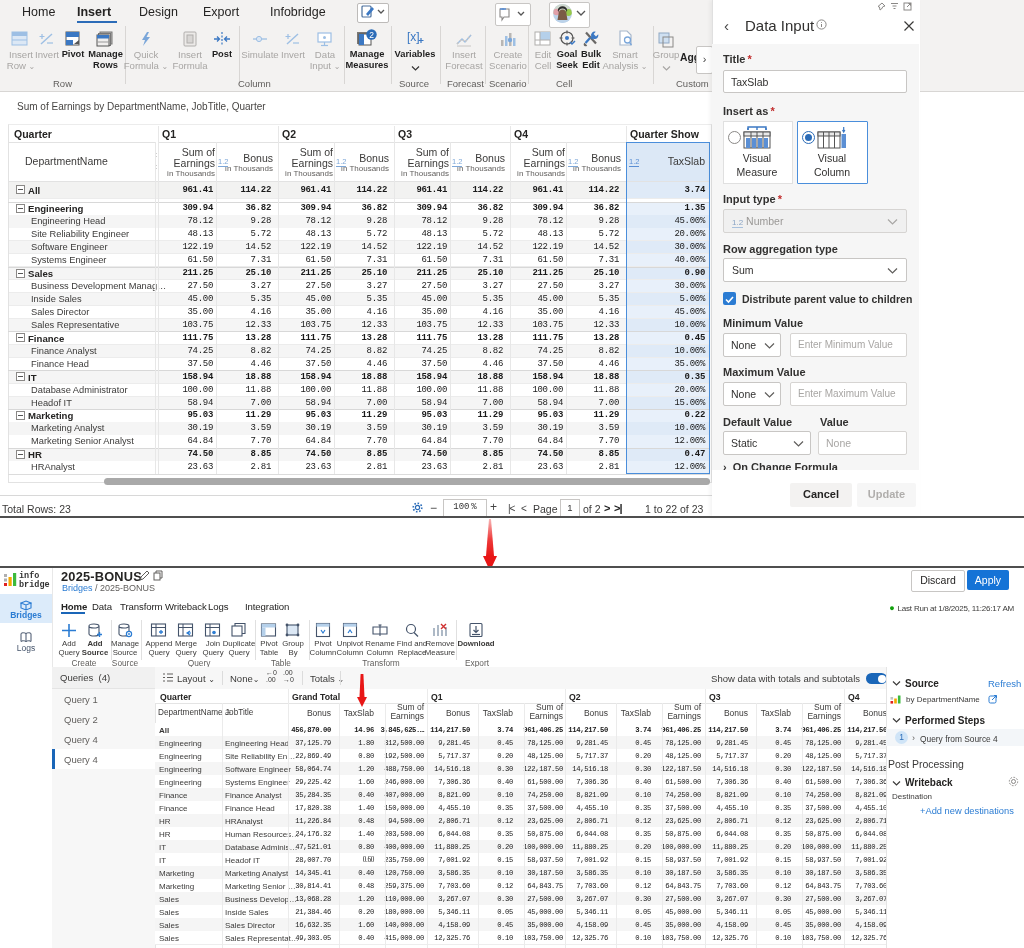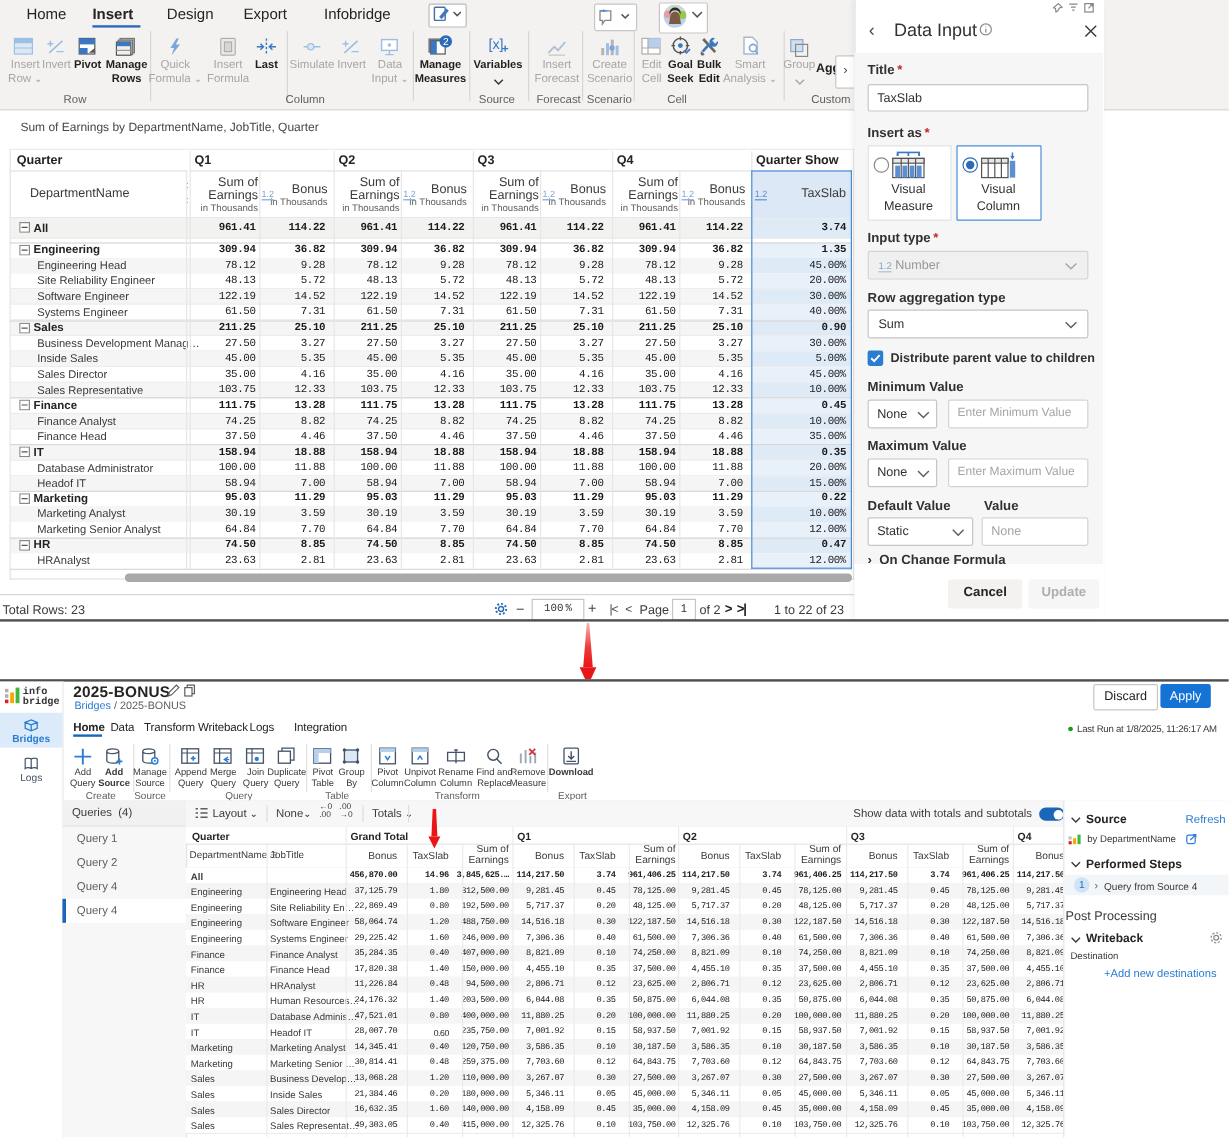--- a/index.html
+++ b/index.html
@@ -73,21 +73,21 @@
 <div class="ab" style="left:181px;top:31px;width:18px;height:17px;"><svg width="18" height="16" viewBox="0 0 18 16">
         <rect x="3" y="1" width="12" height="14" rx="1" fill="#eceae8" stroke="#b0aeac"></rect>
         <rect x="6" y="4" width="6" height="8" fill="#d8d6d4" stroke="#b0aeac"></rect>
       </svg></div>
 <div class="ab" style="left:190px;top:48.5px;transform:translateX(-50%);font-size:9.6px;color:#a8a6a4;white-space:nowrap;font-weight:normal;">Insert</div>
     <div class="ab" style="left:190px;top:59.8px;transform:translateX(-50%);font-size:9.6px;color:#a8a6a4;white-space:nowrap;font-weight:normal;">Formula</div>
 <div class="ab" style="left:213px;top:31px;width:18px;height:17px;"><svg width="18" height="16" viewBox="0 0 18 16">
         <line x1="9" y1="1" x2="9" y2="15" stroke="#3b78c3" stroke-width="1.2" stroke-dasharray="2 1.5"></line>
         <path d="M1 8 h5 M4 5.5 L6.5 8 L4 10.5 M17 8 h-5 M14 5.5 L11.5 8 L14 10.5" stroke="#3b78c3" stroke-width="1.3" fill="none"></path>
       </svg></div>
-<div class="ab" style="left:222px;top:48.5px;transform:translateX(-50%);font-size:9.3px;color:#1f1f1f;white-space:nowrap;font-weight:bold;">Last</div>
+<div class="ab" style="left:222px;top:48.5px;transform:translateX(-50%);font-size:9.3px;color:#1f1f1f;white-space:nowrap;font-weight:bold;">Post</div>
 <div class="ab" style="left:239px;top:26px;width:1px;height:58px;background:#d8d6d4;"></div>
 <div class="ab" style="left:251px;top:31px;width:18px;height:17px;"><svg width="18" height="16" viewBox="0 0 18 16">
         <line x1="2" y1="8" x2="16" y2="8" stroke="#9dbfe4" stroke-width="1.3"></line>
         <circle cx="8" cy="8" r="2.6" fill="#dce8f5" stroke="#9dbfe4"></circle>
         <line x1="2" y1="3" x2="16" y2="3" stroke="#9dbfe4" stroke-width="0"></line>
         <line x1="2" y1="13" x2="16" y2="13" stroke="#9dbfe4" stroke-width="0"></line>
       </svg></div>
 <div class="ab" style="left:260px;top:48.5px;transform:translateX(-50%);font-size:9.6px;color:#a8a6a4;white-space:nowrap;font-weight:normal;">Simulate</div>
 <div class="ab" style="left:284px;top:31px;width:18px;height:17px;"><svg width="18" height="16" viewBox="0 0 18 16">
         <line x1="3" y1="13" x2="14" y2="3" stroke="#9dbfe4" stroke-width="1.4"></line>
@@ -1074,21 +1074,21 @@
     <div class="ab" style="left:461px;top:154px;width:85px;text-align:right;color:#1a1a1a;font-family:'Liberation Mono';font-weight:normal;font-size:7.2px;letter-spacing:-0.35px;">100,000.00</div>
     <div class="ab" style="left:508px;top:154px;width:85px;text-align:right;color:#1a1a1a;font-family:'Liberation Mono';font-weight:normal;font-size:7.2px;letter-spacing:-0.35px;">11,880.25</div>
     <div class="ab" style="left:551px;top:154px;width:85px;text-align:right;color:#1a1a1a;font-family:'Liberation Mono';font-weight:normal;font-size:7.2px;letter-spacing:-0.35px;">0.20</div>
     <div class="ab" style="left:601px;top:154px;width:85px;text-align:right;color:#1a1a1a;font-family:'Liberation Mono';font-weight:normal;font-size:7.2px;letter-spacing:-0.35px;">100,000.00</div>
     <div class="ab" style="left:647px;top:154px;width:85px;text-align:right;color:#1a1a1a;font-family:'Liberation Mono';font-weight:normal;font-size:7.2px;letter-spacing:-0.35px;">11,880.25</div>
     <div class="ab" style="left:0px;top:164px;width:731px;height:13px;background:#fff;"></div>
     <div class="ab" style="left:4px;top:166.5px;font-size:8px;color:#3b3a39;white-space:nowrap;font-weight:normal;">IT</div>
     <div class="ab" style="left:70px;top:166.5px;font-size:8px;color:#3b3a39;white-space:nowrap;">Headof IT</div>
     <div class="ab" style="left:0px;top:176.6px;width:731px;height:0.7px;background:#ededed;"></div>
     <div class="ab" style="left:91px;top:167px;width:85px;text-align:right;color:#1a1a1a;font-family:'Liberation Mono';font-weight:normal;font-size:7.2px;letter-spacing:-0.35px;">28,007.70</div>
-    <div class="ab" style="left:134px;top:167px;width:85px;text-align:right;color:#1a1a1a;font-family:Liberation Sans, sans-serif;font-weight:normal;font-size:7.2px;letter-spacing:-0.35px;">0.60</div>
+    <div class="ab" style="left:134px;top:167px;width:85px;text-align:right;color:#1a1a1a;font-family:Liberation Serif, serif;font-weight:normal;font-size:7.2px;letter-spacing:-0.35px;">0.60</div>
     <div class="ab" style="left:184px;top:167px;width:85px;text-align:right;color:#1a1a1a;font-family:'Liberation Mono';font-weight:normal;font-size:7.2px;letter-spacing:-0.35px;">235,750.00</div>
     <div class="ab" style="left:230px;top:167px;width:85px;text-align:right;color:#1a1a1a;font-family:'Liberation Mono';font-weight:normal;font-size:7.2px;letter-spacing:-0.35px;">7,001.92</div>
     <div class="ab" style="left:273px;top:167px;width:85px;text-align:right;color:#1a1a1a;font-family:'Liberation Mono';font-weight:normal;font-size:7.2px;letter-spacing:-0.35px;">0.15</div>
     <div class="ab" style="left:323px;top:167px;width:85px;text-align:right;color:#1a1a1a;font-family:'Liberation Mono';font-weight:normal;font-size:7.2px;letter-spacing:-0.35px;">58,937.50</div>
     <div class="ab" style="left:368px;top:167px;width:85px;text-align:right;color:#1a1a1a;font-family:'Liberation Mono';font-weight:normal;font-size:7.2px;letter-spacing:-0.35px;">7,001.92</div>
     <div class="ab" style="left:411px;top:167px;width:85px;text-align:right;color:#1a1a1a;font-family:'Liberation Mono';font-weight:normal;font-size:7.2px;letter-spacing:-0.35px;">0.15</div>
     <div class="ab" style="left:461px;top:167px;width:85px;text-align:right;color:#1a1a1a;font-family:'Liberation Mono';font-weight:normal;font-size:7.2px;letter-spacing:-0.35px;">58,937.50</div>
     <div class="ab" style="left:508px;top:167px;width:85px;text-align:right;color:#1a1a1a;font-family:'Liberation Mono';font-weight:normal;font-size:7.2px;letter-spacing:-0.35px;">7,001.92</div>
     <div class="ab" style="left:551px;top:167px;width:85px;text-align:right;color:#1a1a1a;font-family:'Liberation Mono';font-weight:normal;font-size:7.2px;letter-spacing:-0.35px;">0.15</div>
     <div class="ab" style="left:601px;top:167px;width:85px;text-align:right;color:#1a1a1a;font-family:'Liberation Mono';font-weight:normal;font-size:7.2px;letter-spacing:-0.35px;">58,937.50</div>

